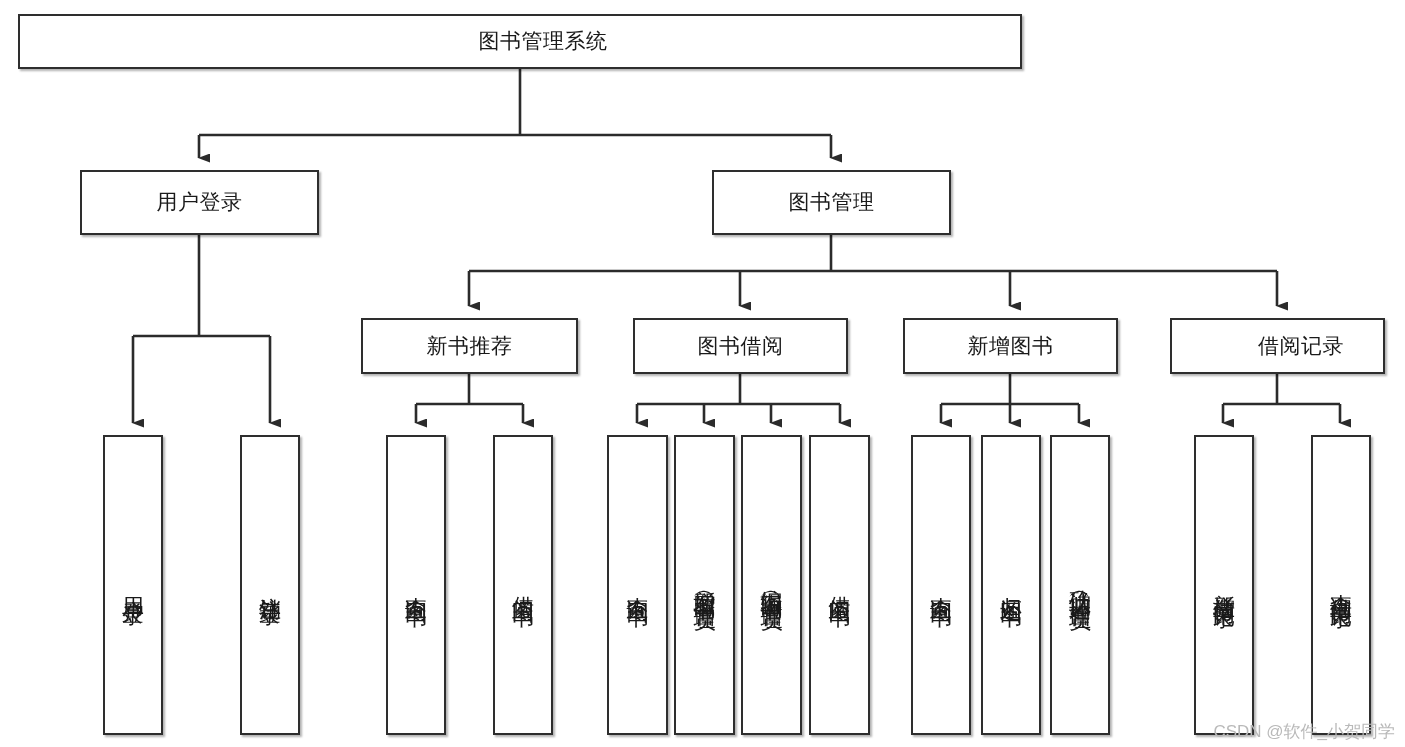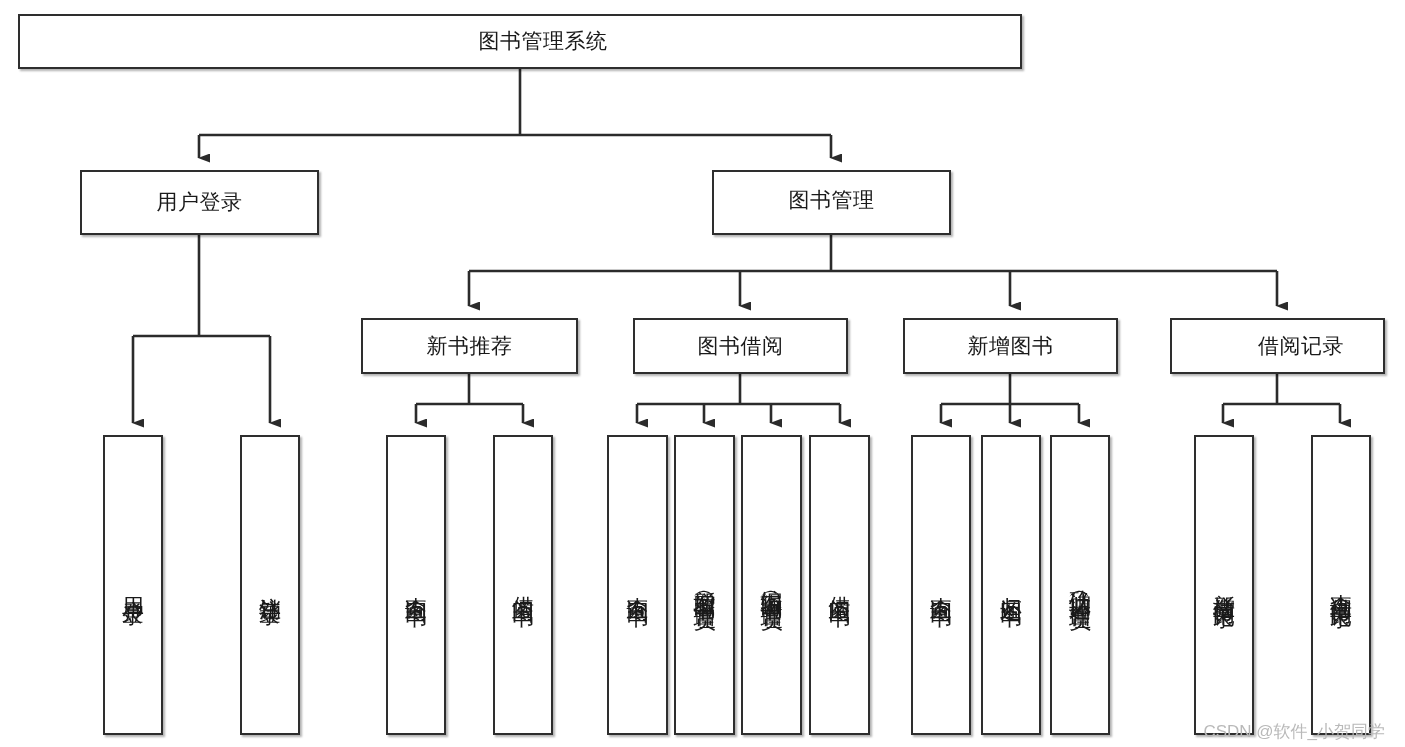--- a/index.html
+++ b/index.html
@@ -47,21 +47,21 @@
     writing-mode: vertical-rl;
     text-orientation: upright;
     font-size: 22px;
     letter-spacing: 3px;
     line-height: 1;
     white-space: nowrap;
     max-height: 100%;
   }
   #watermark {
     position: absolute;
-    right: 20px;
+    right: 10px;
     bottom: 4px;
     font-size: 17px;
     color: #b9b9b9;
     white-space: nowrap;
     user-select: none;
   }
 </style>
 </head>
 <body>
 
@@ -117,21 +117,21 @@
     </g>
   </svg>
 
   <div class="node" style="left:18px; top:14px; width:1004px; height:55px;padding-left:46px;">
     <span class="label">图书管理系统</span>
   </div>
 
   <div class="node" style="left:80px; top:170px; width:239px; height:65px;">
     <span class="label">用户登录</span>
   </div>
-  <div class="node" style="left:712px; top:170px; width:239px; height:65px;font-family:Liberation Mono, monospace;">
+  <div class="node" style="left:712px; top:170px; width:239px; height:65px;">
     <span class="label">图书管理</span>
   </div>
 
   <div class="node" style="left:633px; top:318px; width:215px; height:56px;">
     <span class="label">图书借阅</span>
   </div>
   <div class="node" style="left:361px; top:318px; width:217px; height:56px;">
     <span class="label">新书推荐</span>
   </div>
   <div class="node" style="left:903px; top:318px; width:215px; height:56px;">

